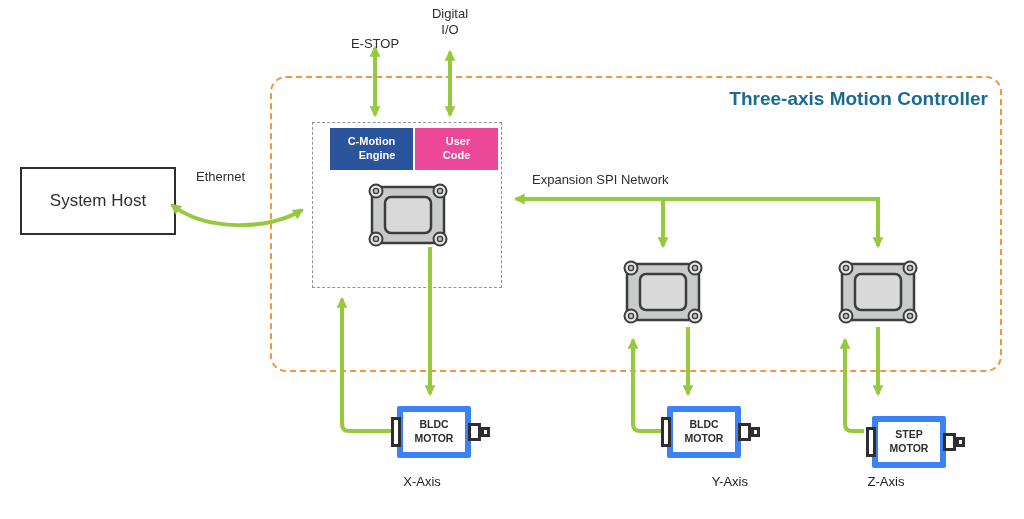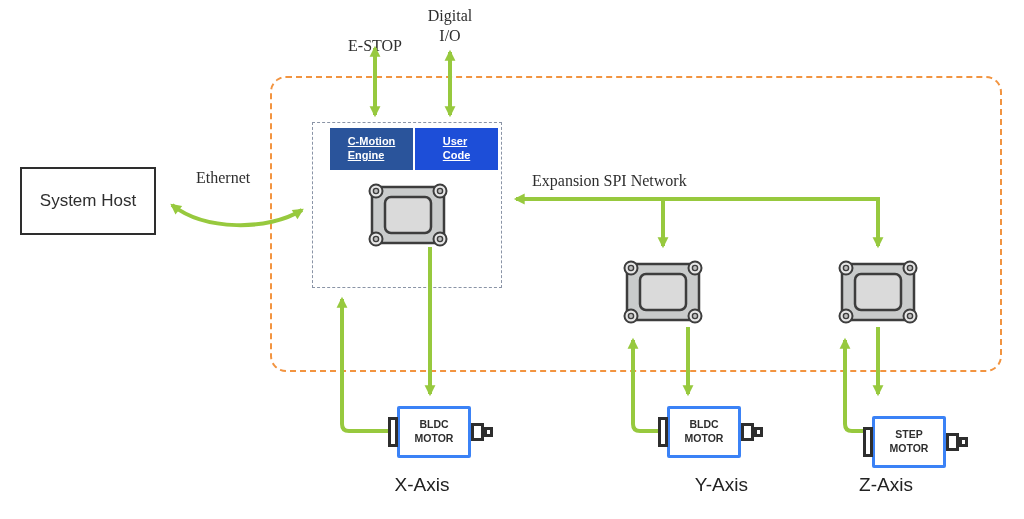--- a/index.html
+++ b/index.html
@@ -5,54 +5,55 @@
   *{box-sizing:border-box;}
   html,body{margin:0;padding:0;background:#ffffff;}
   .canvas{position:relative;width:1024px;height:519px;background:#fff;
           font-family:"Liberation Sans",sans-serif;color:#2e2e2e;overflow:hidden;}
   .abs{position:absolute;}
 
   .controller-box{left:270px;top:76px;width:732px;height:296px;
                   border:2px dashed #F29440;border-radius:16px;}
   .title{left:600px;top:86px;width:388px;text-align:right;
          font-size:19px;font-weight:bold;color:#1B6A94;line-height:1.35;}
-  .host{left:20px;top:167px;width:136px;height:68px;border:2px solid #2e2e2e;
+  .host{left:20px;top:167px;width:156px;height:68px;border:2px solid #2e2e2e;
         display:flex;align-items:center;justify-content:center;font-size:17px;background:#fff;}
   .graybox{left:312px;top:122px;width:190px;height:166px;border:1.5px dashed #8a94a6;}
   .hdr{left:330px;top:128px;width:168px;height:42px;display:flex;}
   .hdr > div{flex:1;display:flex;align-items:center;justify-content:center;color:#fff;
-             font-size:11px;font-weight:bold;line-height:1.25;text-align:left;white-space:pre-line;text-decoration:underline;}
+             font-size:11px;font-weight:bold;line-height:1.25;text-align:right;white-space:pre-line;}
   .hdr .cm{background:#2A549B;}
-  .hdr .uc{background:#1d4ed8;margin-left:2px;}
+  .hdr .uc{background:#ec4899;margin-left:2px;}
 
-  .lbl{font-size:16px;font-family:Liberation Serif, serif;}
+  .lbl{font-size:13px;}
   .lbl.c{text-align:center;white-space:pre-line;line-height:1.25;}
 
-  .motor{position:absolute;width:74px;height:52px;border:3px solid #3b82f6;border-radius:2px;
+  .motor{position:absolute;width:74px;height:52px;border:6px solid #3b82f6;border-radius:2px;
          background:#fff;display:flex;align-items:center;justify-content:center;text-align:center;
          font-size:10.5px;font-weight:bold;line-height:1.3;white-space:pre-line;}
   .motor .cap{position:absolute;left:-12px;top:50%;transform:translateY(-50%);
               width:10px;height:30px;border:3px solid #2e2e2e;background:#fff;}
   .motor .shaft1{position:absolute;left:calc(100% + 3px);top:50%;transform:translateY(-50%);
                  width:13px;height:18px;border:3px solid #2e2e2e;background:#fff;}
   .motor .shaft2{position:absolute;left:calc(100% + 16px);top:50%;transform:translateY(-50%);
                  width:9px;height:10px;border:3px solid #2e2e2e;background:#fff;}
 
-  .axis-label{position:absolute;width:140px;text-align:center;font-size:19px;color:#222;}
+  .axis-label{position:absolute;width:140px;text-align:center;font-size:13px;color:#222;}
 
   svg.layer{position:absolute;left:0;top:0;pointer-events:none;}
 </style>
 </head>
 <body>
 
 <div class="canvas">
 
   <div class="abs controller-box"></div>
 
   <div class="abs title">
+    <div>Three-axis Motion Controller</div>
   </div>
 
   <div class="abs host">
     <span>System Host</span>
   </div>
 
   <div class="abs graybox"></div>
 
   <div class="abs hdr">
     <div class="cm">C-Motion

